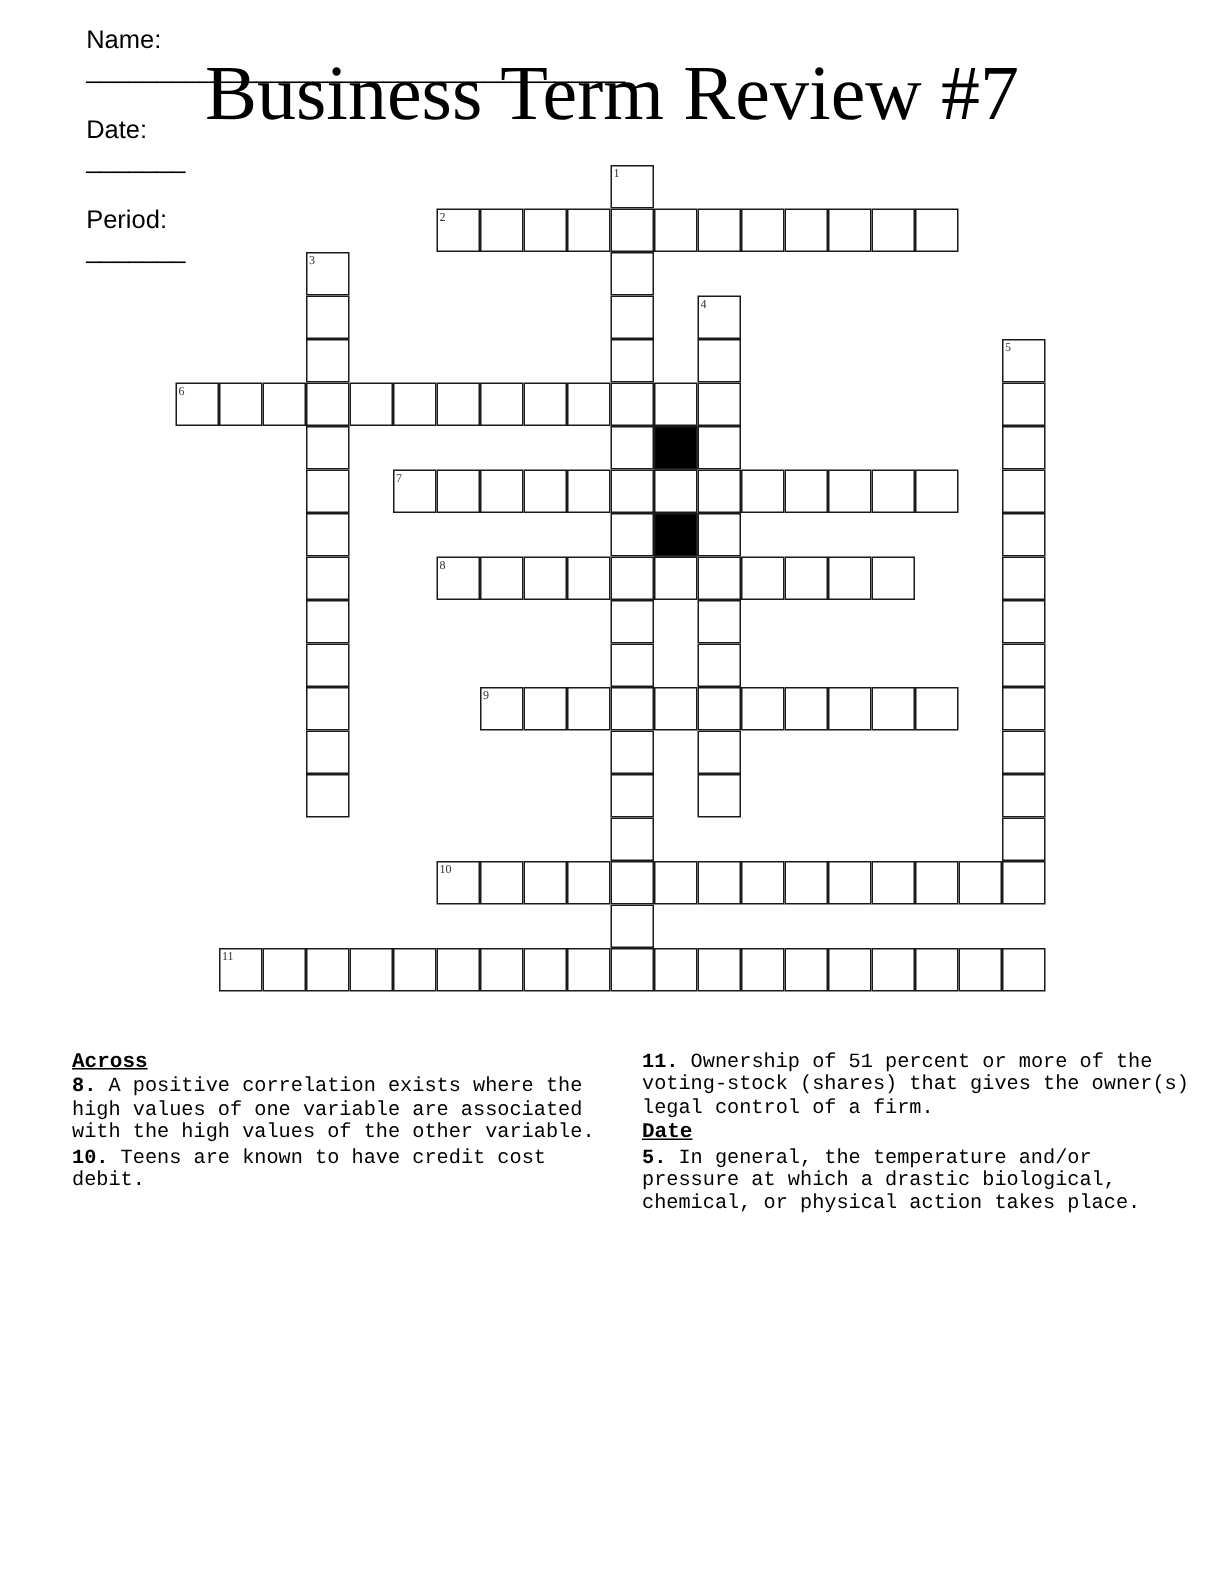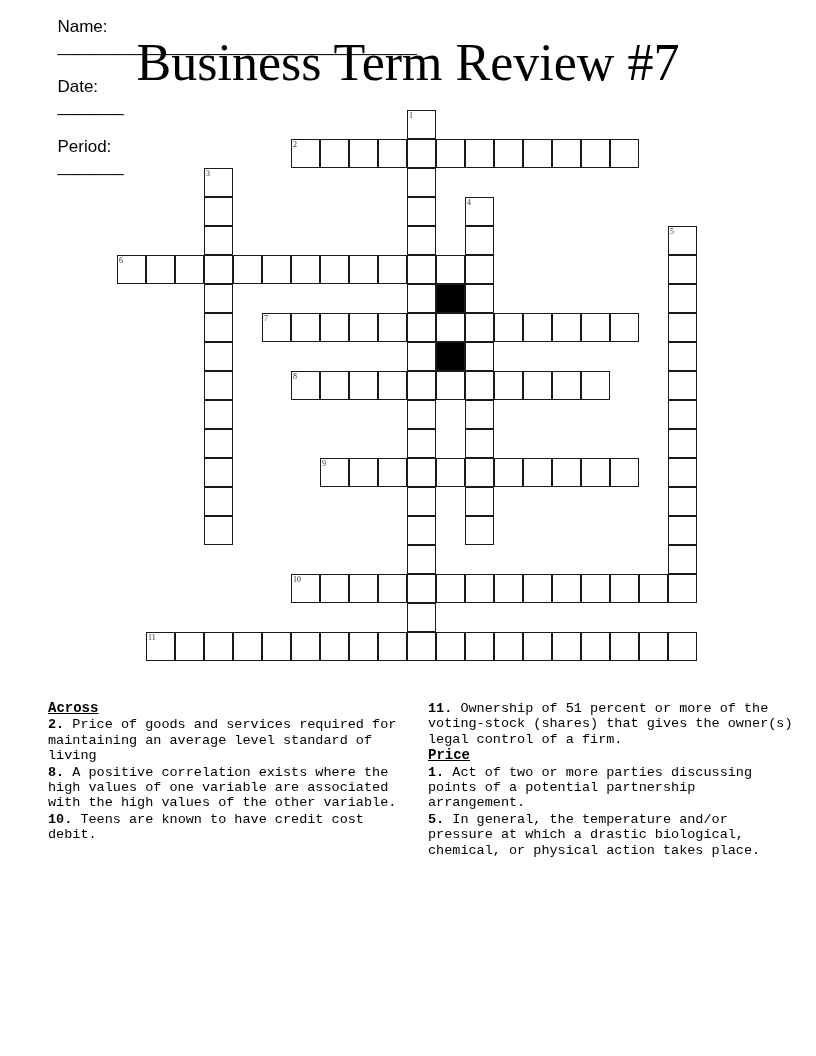--- a/index.html
+++ b/index.html
@@ -207,23 +207,21 @@
     <div class="cell" style="left: 581px; top: 632px;"></div>
     <div class="cell" style="left: 610px; top: 632px;"></div>
     <div class="cell" style="left: 639px; top: 632px;"></div>
     <div class="cell" style="left: 668px; top: 632px;"></div>
     <div class="cell black" style="left: 436px; top: 284px;"></div>
     <div class="cell black" style="left: 436px; top: 342px;"></div>
   </div>
 
 <div class="clues left">
   <div class="clue-heading">Across</div>
-  <div class="clue"><span class="clue-num">2.</span><span> Price of goods and services required for maintaining an average level standard of living</span></div>
   <div class="clue"><span class="clue-num">8.</span><span> A positive correlation exists where the high values of one variable are associated with the high values of the other variable.</span></div>
   <div class="clue"><span class="clue-num">10.</span><span> Teens are known to have credit cost debit.</span></div>
 </div>
 
 <div class="clues right">
   <div class="clue"><span class="clue-num">11.</span><span> Ownership of 51 percent or more of the voting-stock (shares) that gives the owner(s) legal control of a firm.</span></div>
-  <div class="clue-heading">Price</div>
-  <div class="clue"><span class="clue-num">1.</span><span> Act of two or more parties discussing points of a potential partnership arrangement.</span></div>
+  <div class="clue-heading">Date</div>
   <div class="clue"><span class="clue-num">5.</span><span> In general, the temperature and/or pressure at which a drastic biological, chemical, or physical action takes place.</span></div>
 </div>
 
 </body></html>

